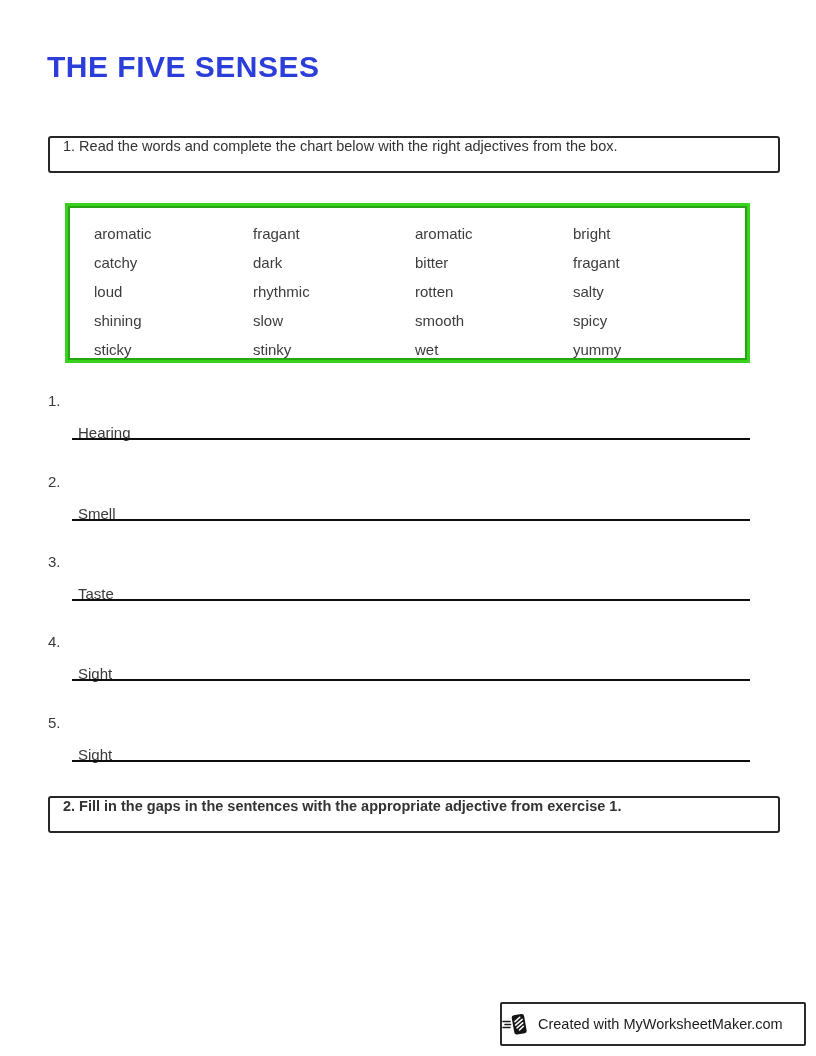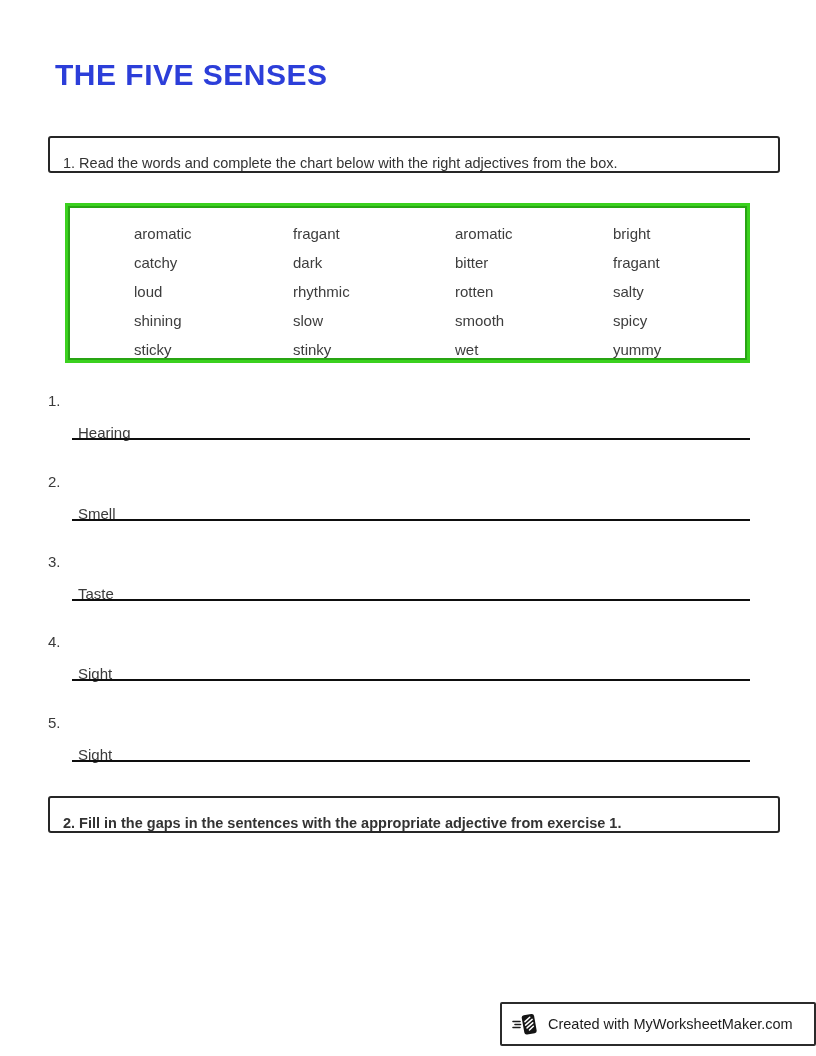--- a/index.html
+++ b/index.html
@@ -6,26 +6,26 @@
   .page{
     position:relative;
     width:816px;height:1056px;
     background:#ffffff;
     font-family:"Liberation Sans",sans-serif;
     overflow:hidden;
   }
   .title{
     position:absolute;left:47px;top:50px;
     font-size:30px;font-weight:600;letter-spacing:0.5px;
-    color:#2c3ed9;margin:8px;
+    color:#2c3ed9;margin:0;
   }
   .instruction-box{
     position:absolute;left:48px;width:715px;height:33px;
     border:2px solid #262626;border-radius:3px;
-    display:flex;align-items:flex-end;
+    display:flex;align-items:flex-start;
     padding-left:13px;
     font-size:14.5px;color:#333333;
     background:#ffffff;
   }
   .instruction-box.ex1{top:136px;}
   .instruction-box.ex2{top:796px;font-weight:bold;}
   .word-box-outer{
     position:absolute;left:65px;top:203px;width:679px;height:154px;
     border:3px solid #3bd11f;background:#ffffff;
   }
@@ -33,21 +33,20 @@
     position:absolute;left:0;top:0;right:0;bottom:0;
     border:2px solid #28a513;
     padding:11px 0 0 24px;
     box-sizing:border-box;
   }
   .word-grid{
     display:grid;
     grid-template-columns:159px 162px 158px 160px;
     grid-auto-rows:29px;
     align-items:center;
-    margin-left:40px;
   }
   .word-cell{
     font-size:15px;color:#3d3d3d;
   }
   .sense-item{
     position:absolute;left:48px;width:702px;height:52px;
   }
   .sense-item.s1{top:392px;}
   .sense-item.s2{top:473px;}
   .sense-item.s3{top:553px;}
@@ -62,21 +61,21 @@
     font-size:15px;color:#3a3a3a;margin-top:32px;
   }
   .answer-line{
     position:absolute;left:24px;top:46px;
     width:678px;height:2px;background:#0e0e0e;
   }
   .footer-box{
     position:absolute;left:500px;top:1002px;width:302px;height:40px;
     border:2px solid #2b2b2b;border-radius:2px;
     display:flex;align-items:center;
-    padding-left:10px;gap:9px;
+    gap:9px;
     background:#ffffff;box-sizing:content-box;
   }
   .footer-icon{width:27px;height:27px;flex:0 0 auto;}
   .footer-text{font-size:14.5px;color:#1c1c1c;}
 </style>
 </head>
 <body>
 
 <div class="page">
 

